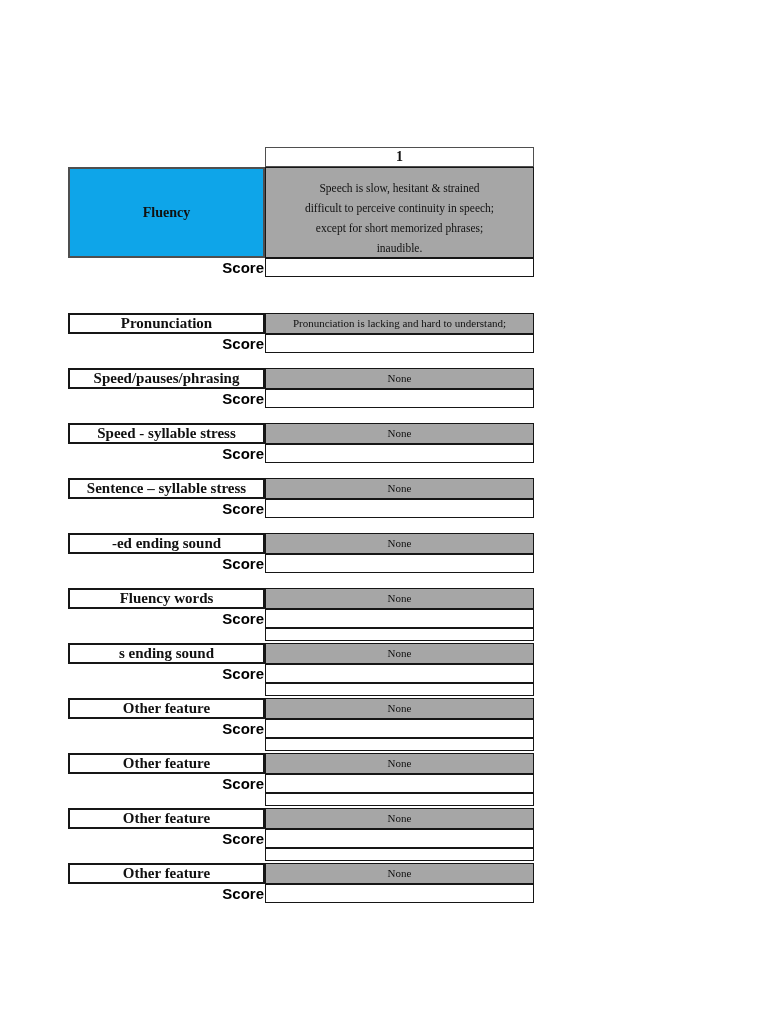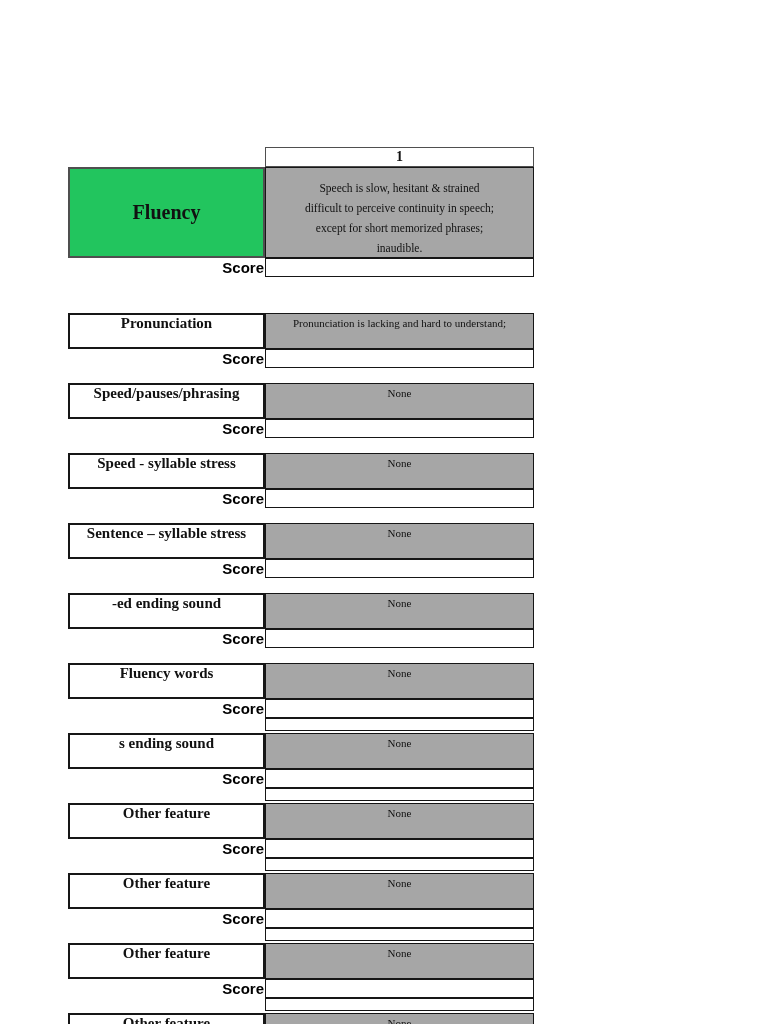--- a/index.html
+++ b/index.html
@@ -27,23 +27,23 @@
   .header-row { height: 20px; }
   .header-cell {
     border: 1px solid var(--heavy-border);
     background: #ffffff;
     font-weight: bold; font-size: 14px; line-height: 18px;
     text-align: center;
   }
   .fluency-body-row { height: 91px; }
   .fluency-label-cell {
     border: 2px solid var(--heavy-border);
-    background: #22c55e;
+    background: #0ea5e9;
     display: flex; align-items: center; justify-content: center;
-    font-weight: bold; font-size: 20px;
+    font-weight: bold; font-size: 14px;
   }
   .fluency-desc-cell {
     background: var(--gray-fill);
     border: 1px solid var(--border);
     padding-top: 10px;
     text-align: center;
     font-size: 11.5px; line-height: 20px;
   }
   .score-row { height: 19px; }
   .score-label {
@@ -52,21 +52,21 @@
     font-family: "Liberation Sans", "DejaVu Sans", sans-serif;
     font-weight: 600; font-size: 15px; color: #000000;
   }
   .score-cell {
     border: 1px solid var(--border);
     background: #ffffff;
   }
   .fluency-block { margin-bottom: 36px; }
 
   
-  .crit-main-row { height: 36px; }
+  .crit-main-row { height: 21px; }
   .crit-label-cell {
     border: 2px solid var(--border);
     background: #ffffff;
     font-weight: bold; font-size: 15px; line-height: 16px;
     text-align: center;
   }
   .crit-desc-cell {
     background: var(--gray-fill);
     border: 1px solid var(--border);
     text-align: center;

